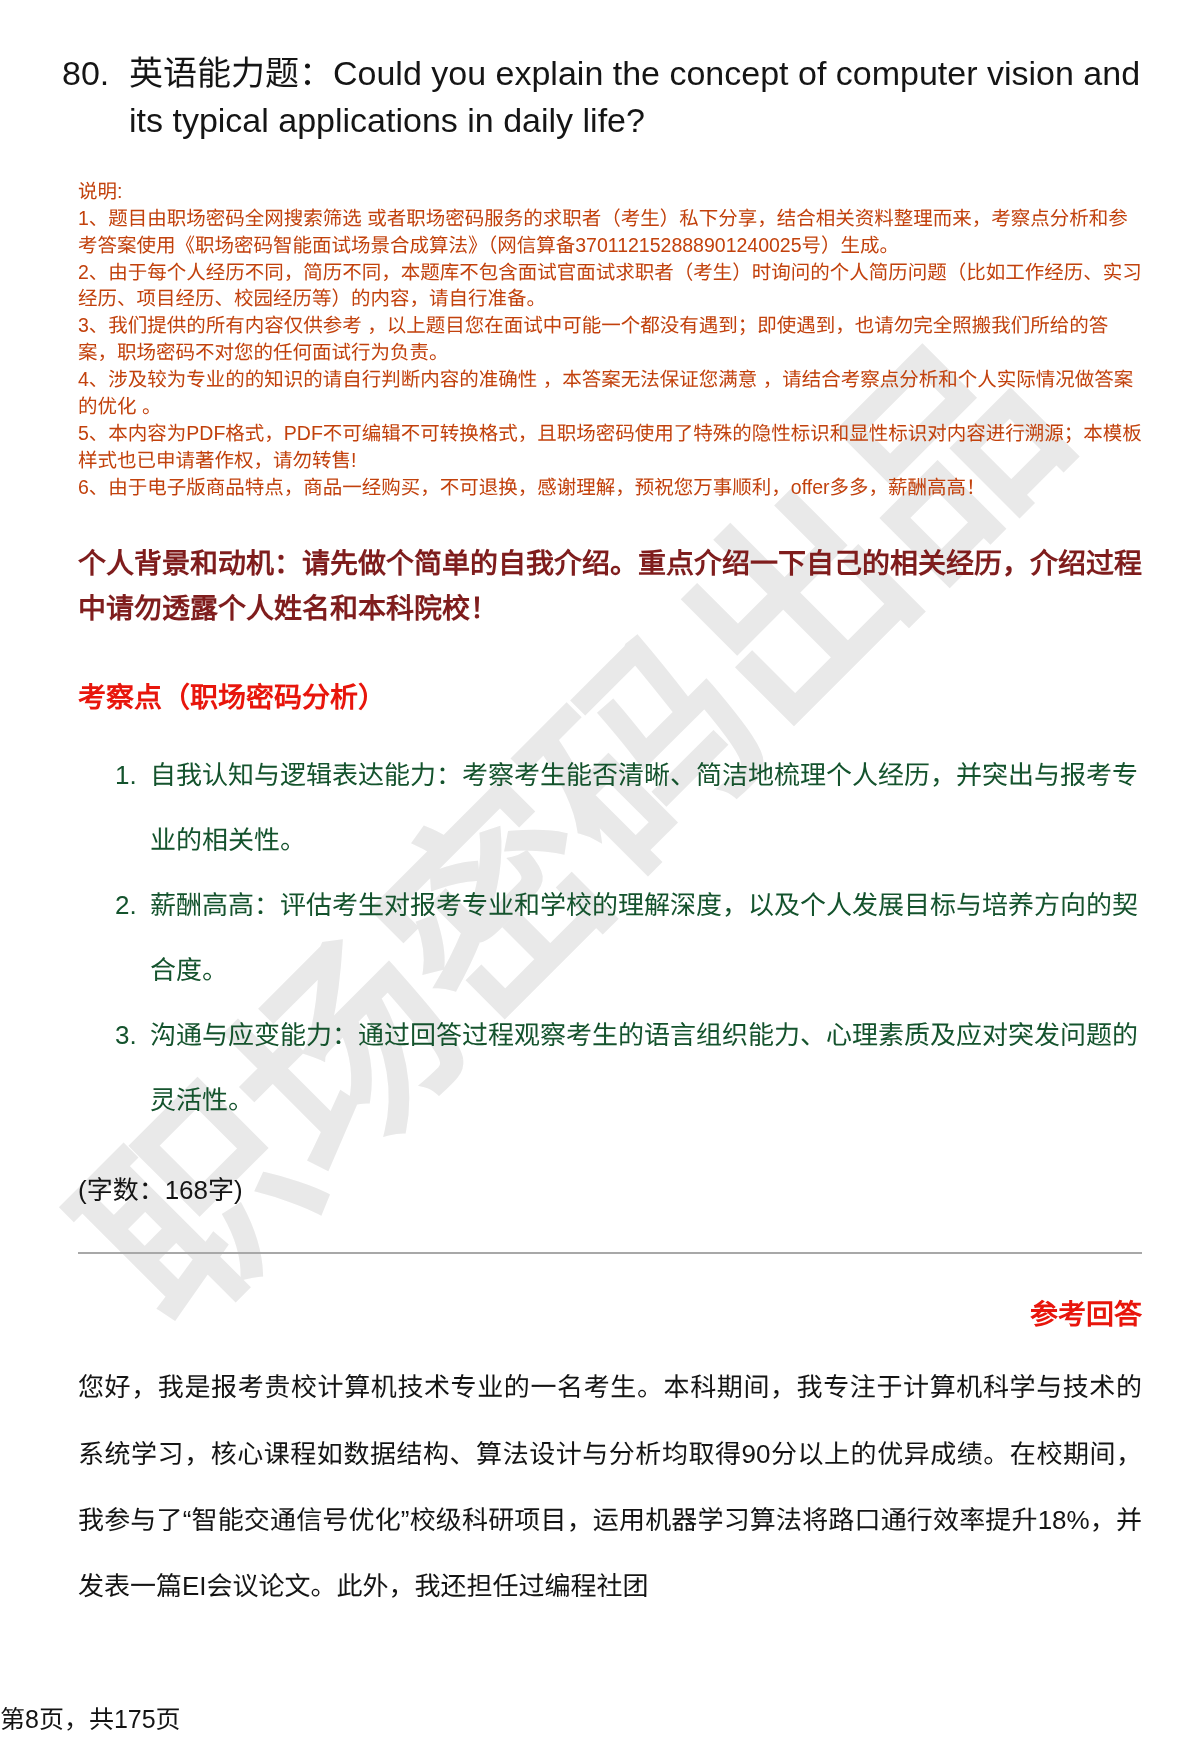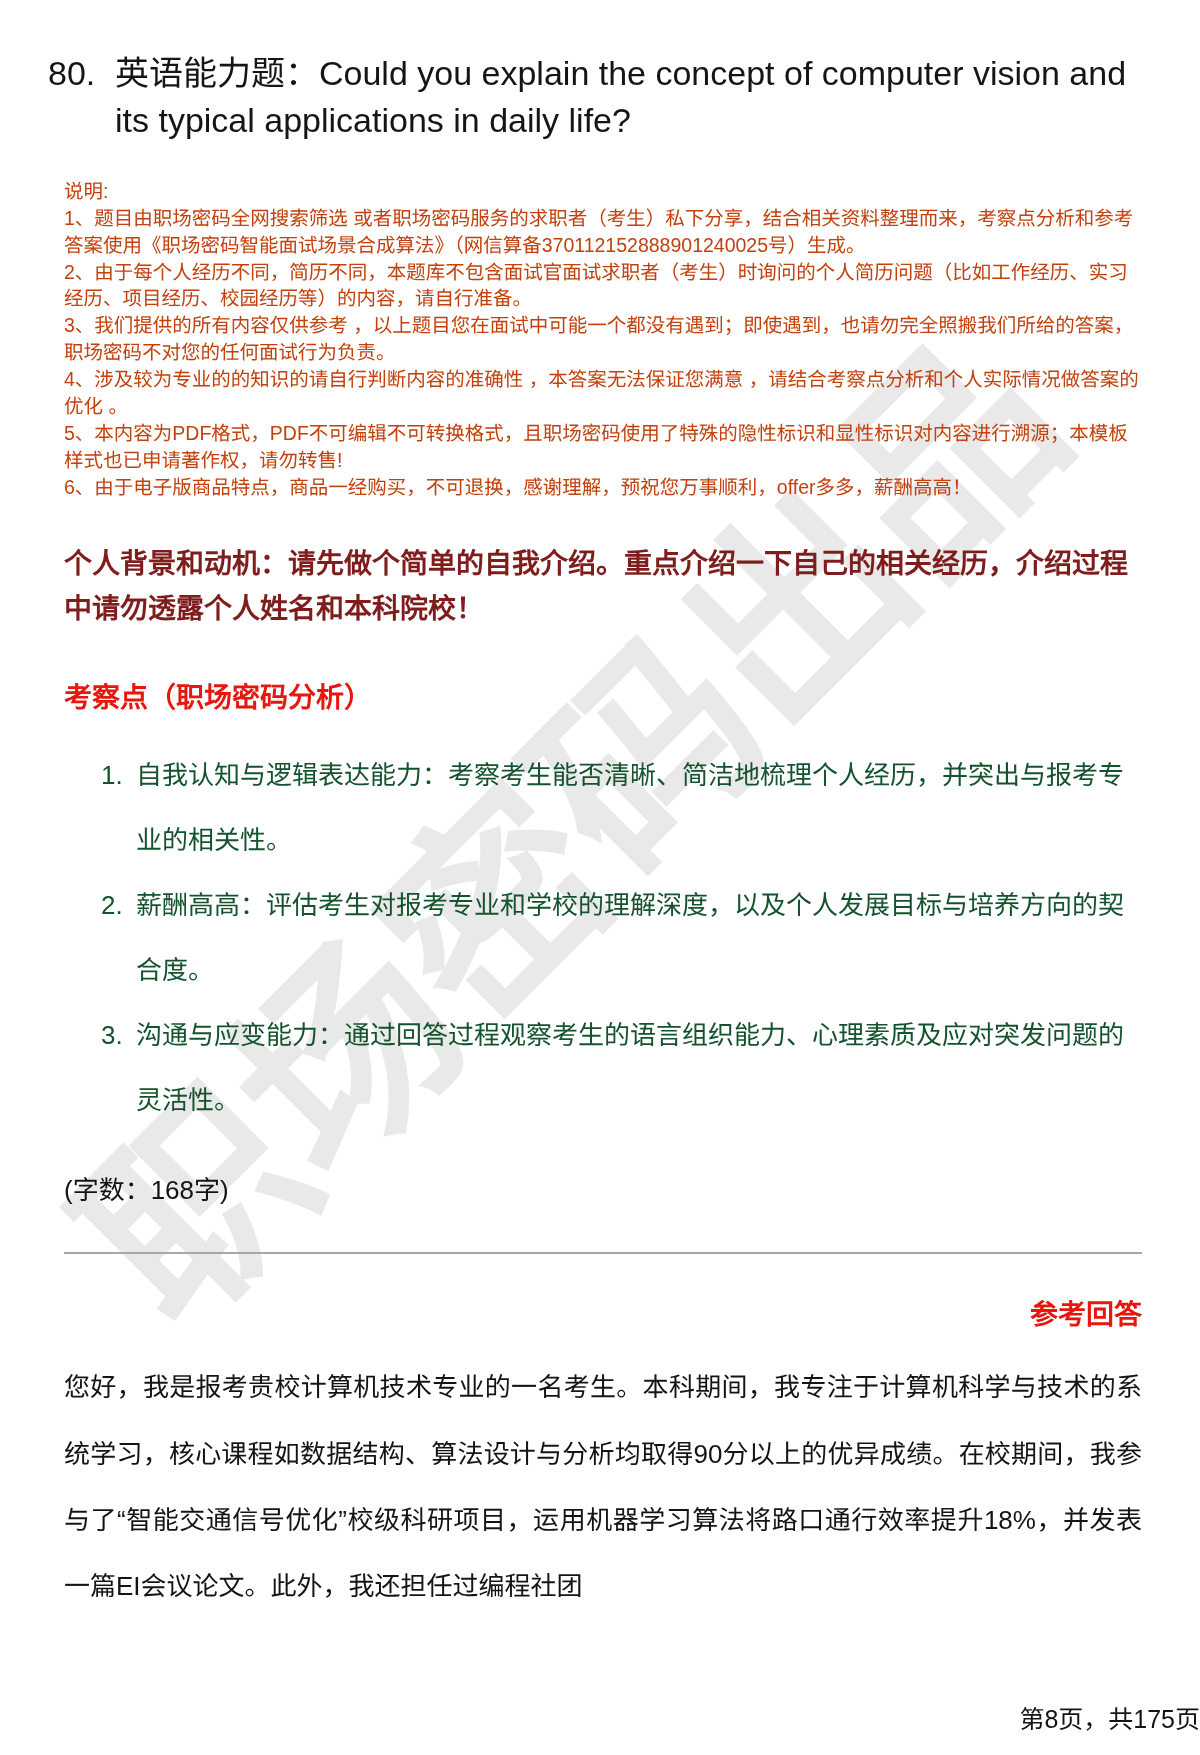--- a/index.html
+++ b/index.html
@@ -22,20 +22,21 @@
     color:#e9e9e9;
     white-space:nowrap;
     transform:rotate(-45deg);
     z-index:0;
     pointer-events:none;
     user-select:none;
   }
   .content{
     position:relative;z-index:1;
     padding:0 58px 0 64px;
+    margin-left:14px;
   }
   .title{
     display:flex;
     margin:50px 0 0 -16px;
     font-size:34px;
     line-height:1.38;
     color:#151515;
   }
   .title .num{flex:0 0 67px;}
   .title .txt{flex:1;}
@@ -89,21 +90,21 @@
   .answer-body{
     margin-top:22px;
     font-size:26px;
     line-height:2.55;
     text-align:justify;
     color:#141414;
   }
   .footer{
     position:absolute;
     left:0;right:0;bottom:20px;
-    text-align:right;
+    text-align:left;
     font-size:25px;
     color:#141414;
     z-index:1;
   }
 </style>
 </head>
 <body>
 
 <div class="page">
 

